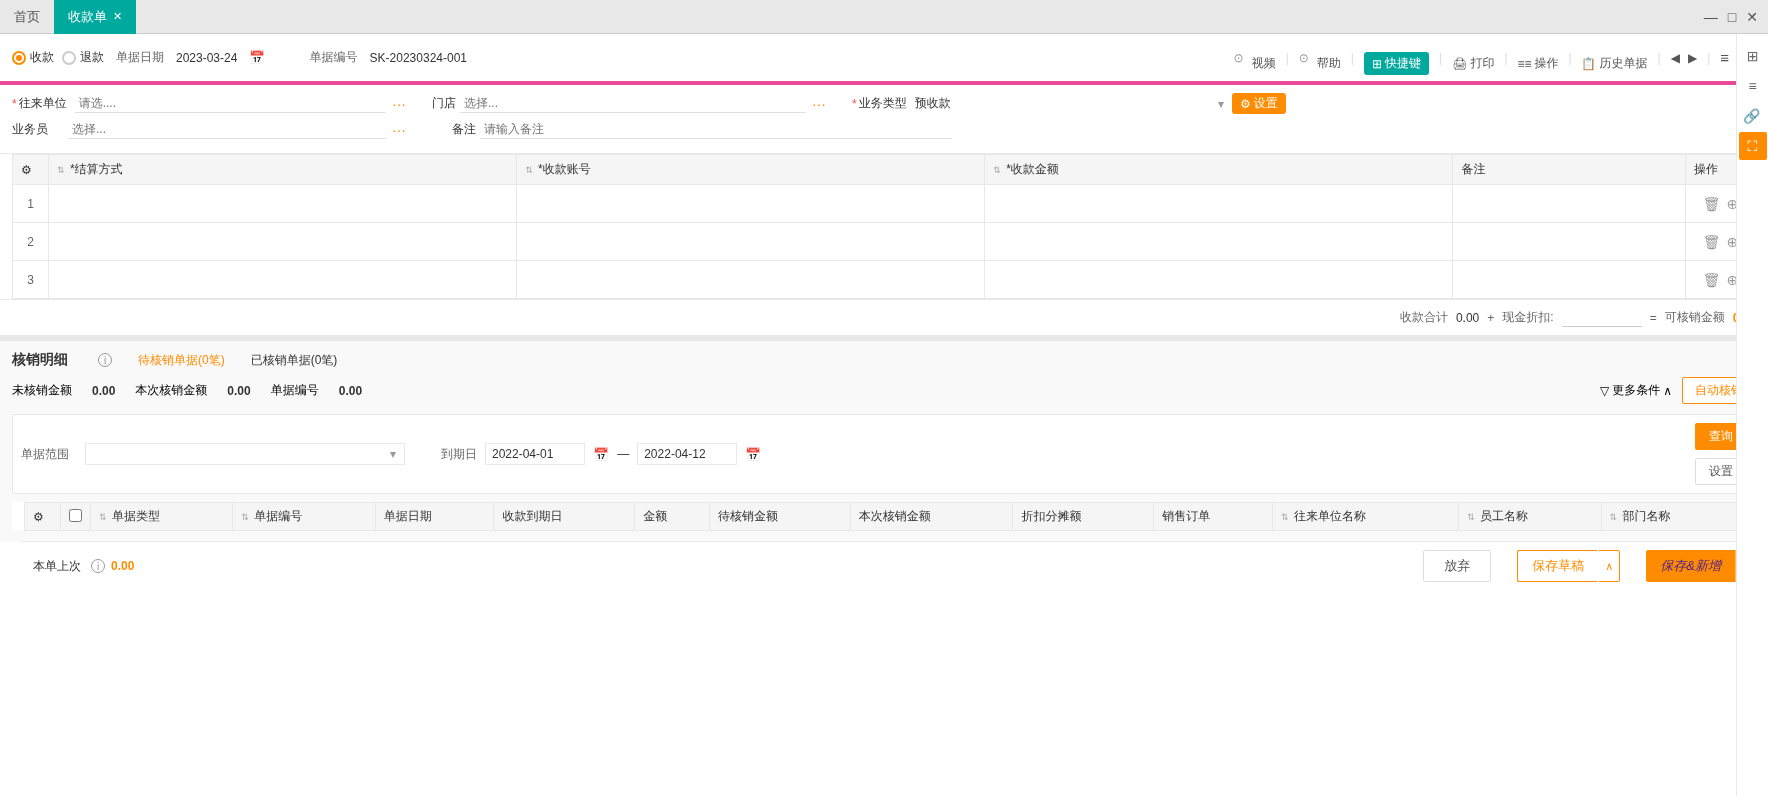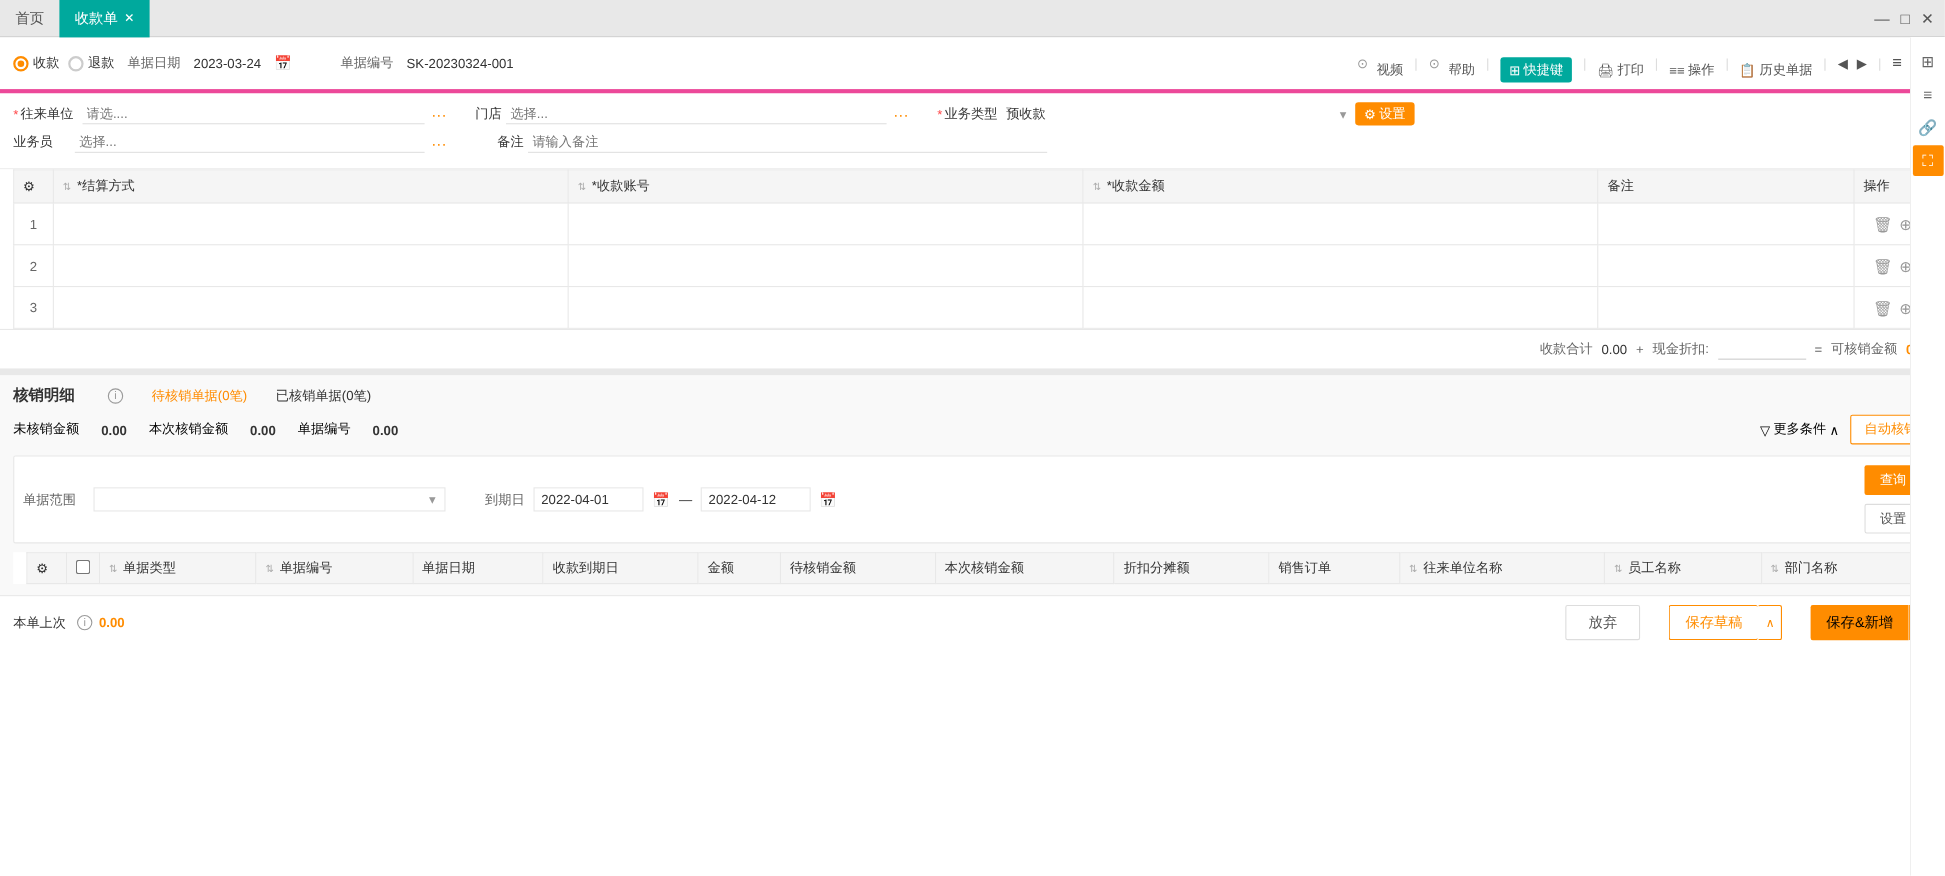--- a/index.html
+++ b/index.html
@@ -78,27 +78,27 @@
     .btn-query { background: #ff8c00; color: #fff; border: none; padding: 5px 14px; cursor: pointer; font-size: 12px; border-radius: 2px; }
     .btn-settings { background: #fff; border: 1px solid #ddd; color: #555; padding: 4px 12px; cursor: pointer; font-size: 12px; border-radius: 2px; margin-top: 4px; }
 
     
     .bottom-table-section { padding: 0 12px; background: #fff; }
     .bottom-table { width: 100%; border-collapse: collapse; }
     .bottom-table th { background: #f5f5f5; border: 1px solid #e8e8e8; padding: 5px 8px; text-align: left; font-weight: normal; color: #333; font-size: 12px; white-space: nowrap; }
     .checkbox-col { width: 30px; text-align: center; }
 
     
-    .footer { display: flex; align-items: center; padding: 8px 12px; border-top: 1px solid #e8e8e8; background: #fff; position: sticky; bottom: 0; }
+    .footer { display: flex; align-items: center; padding: 8px 12px; border-top: 1px solid #e8e8e8; background: #fff; position: sticky; bottom: 0; margin-left: 21px; }
     .footer-left { display: flex; align-items: center; gap: 6px; font-size: 12px; }
     .footer-value { color: #ff8c00; font-weight: bold; }
     .footer-right { margin-left: auto; display: flex; gap: 26px; }
     .btn-discard { background: #fff; border: 1px solid #ddd; color: #555; padding: 6px 20px; cursor: pointer; font-size: 13px; border-radius: 2px; }
     .btn-save-draft { background: #fff; border: 1px solid #ff8c00; color: #ff8c00; padding: 6px 14px; cursor: pointer; font-size: 13px; border-radius: 2px; }
-    .btn-save-new { background: #ff8c00; border: none; color: #000000; padding: 6px 14px; cursor: pointer; font-size: 13px; border-radius: 2px; }
+    .btn-save-new { background: #ff8c00; border: none; color: #4c1d95; padding: 6px 14px; cursor: pointer; font-size: 13px; border-radius: 2px; font-style: italic; }
     .btn-chevron { padding: 6px 6px; font-size: 11px; border-left: 1px solid rgba(255,255,255,0.4); }
 
     
     .right-sidebar { position: fixed; right: 0; top: 34px; width: 32px; background: #fff; border-left: 1px solid #e8e8e8; display: flex; flex-direction: column; align-items: center; padding-top: 8px; gap: 2px; height: calc(796px - 34px); z-index: 10; }
     .sidebar-icon { width: 28px; height: 28px; display: flex; align-items: center; justify-content: center; cursor: pointer; color: #666; font-size: 14px; }
     .sidebar-icon.active { background: #ff8c00; color: #fff; border-radius: 2px; }
 
     
     .sort-arrow { font-size: 9px; color: #aaa; margin-right: 2px; }
 

